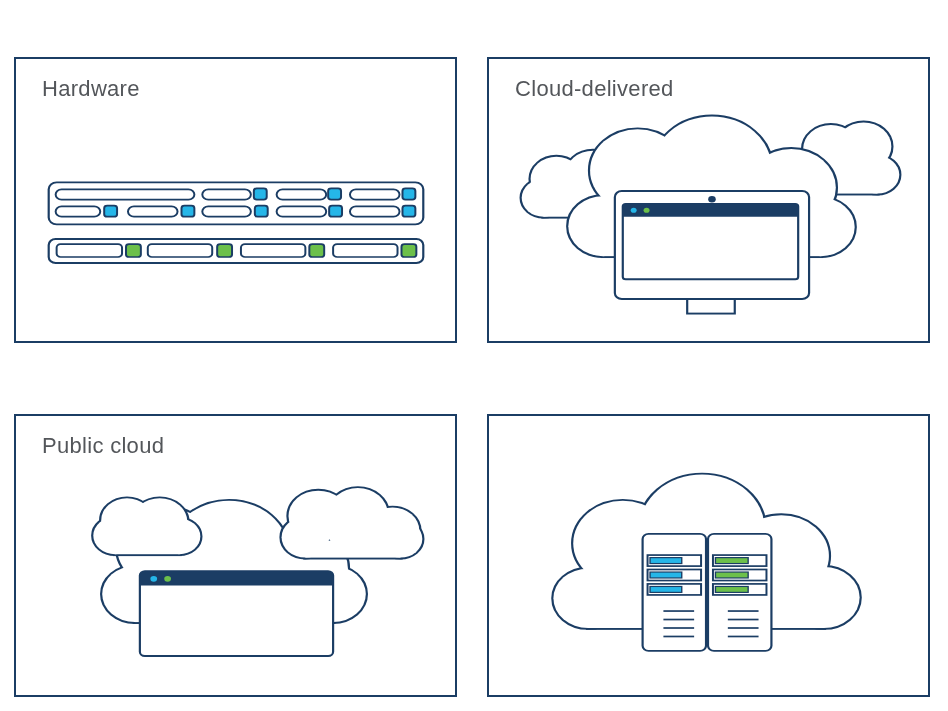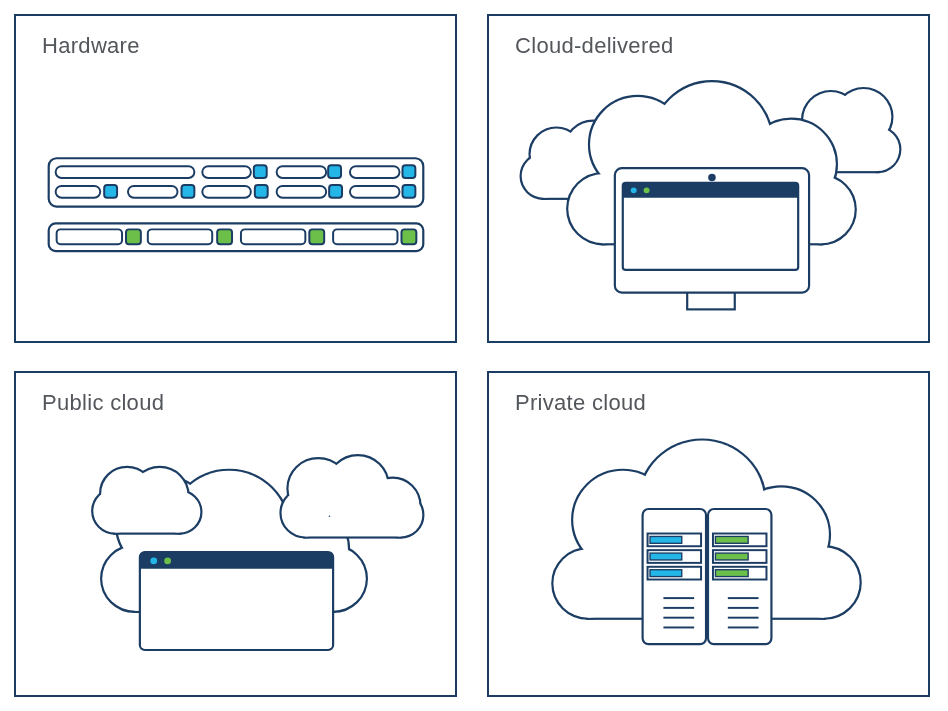--- a/index.html
+++ b/index.html
@@ -1,21 +1,21 @@
 <!DOCTYPE html>
 <html style="--navy: #1b3d64; --blue: #25b6e8; --green: #6cc04a; --gray: #53565a; --bg: #ffffff;"><head>
 <meta charset="utf-8">
 <style>
   :root{
     --navy:#1b3d64; --blue:#25b6e8; --green:#6cc04a; --gray:#53565a; --bg:#ffffff;
   }
   html,body{margin:0;padding:0;}
   body{width:948px;height:711px;background:var(--bg);font-family:"Liberation Sans",sans-serif;position:relative;overflow:hidden;}
   .grid{position:absolute;left:14px;top:14px;display:grid;grid-template-columns:443px 443px;grid-template-rows:329px 326px;column-gap:30px;row-gap:28px;}
-  .panel{position:relative;border:2px solid var(--navy);background:#fff;box-sizing:border-box;}
+  .panel{position:relative;border:2px solid var(--navy);background:#fff;box-sizing:border-box;margin-top:43px;}
   .panel-title{position:absolute;left:26px;top:16px;margin:0;font-size:22px;line-height:1.3;font-weight:400;color:var(--gray);letter-spacing:.3px;z-index:2;}
   .art{position:absolute;left:0;top:0;width:100%;height:100%;display:block;}
   
   .shape{fill:#fff;stroke:var(--navy);stroke-width:2.2px;}
   .pill{fill:#fff;stroke:var(--navy);stroke-width:2px;}
   .slot{fill:#fff;stroke:var(--navy);stroke-width:2px;}
   .sq-blue{fill:var(--blue);stroke:var(--navy);stroke-width:2px;}
   .sq-green{fill:var(--green);stroke:var(--navy);stroke-width:2px;}
   .bar-blue{fill:var(--blue);stroke:var(--navy);stroke-width:1.4px;}
   .bar-green{fill:var(--green);stroke:var(--navy);stroke-width:1.4px;}
@@ -169,21 +169,20 @@
       <g>
         <rect class="shape" x="125" y="183" width="195" height="100" rx="5"></rect>
         <path class="navy-fill" d="M130 183 h185 a5 5 0 0 1 5 5 v12 H125 v-12 a5 5 0 0 1 5 -5 z"></path>
         <circle class="dot-blue" cx="139" cy="192" r="3.4"></circle>
         <circle class="dot-green" cx="153" cy="192" r="3.4"></circle>
       </g>
     </svg>
   </section>
 
   <section class="panel">
-    <h2 class="panel-title">Private cloud</h2>
     <svg class="art" viewBox="0 0 443 329" preserveAspectRatio="none">
       <defs>
         <g id="p4-cloud">
           <circle cx="100" cy="215" r="35"></circle>
             <circle cx="135" cy="150" r="50"></circle>
           <circle cx="215" cy="132" r="63"></circle>
             <circle cx="295" cy="165" r="48"></circle>
           <circle cx="338" cy="214" r="36"></circle>
             <circle cx="165" cy="190" r="38"></circle>
           <circle cx="235" cy="190" r="38"></circle>

